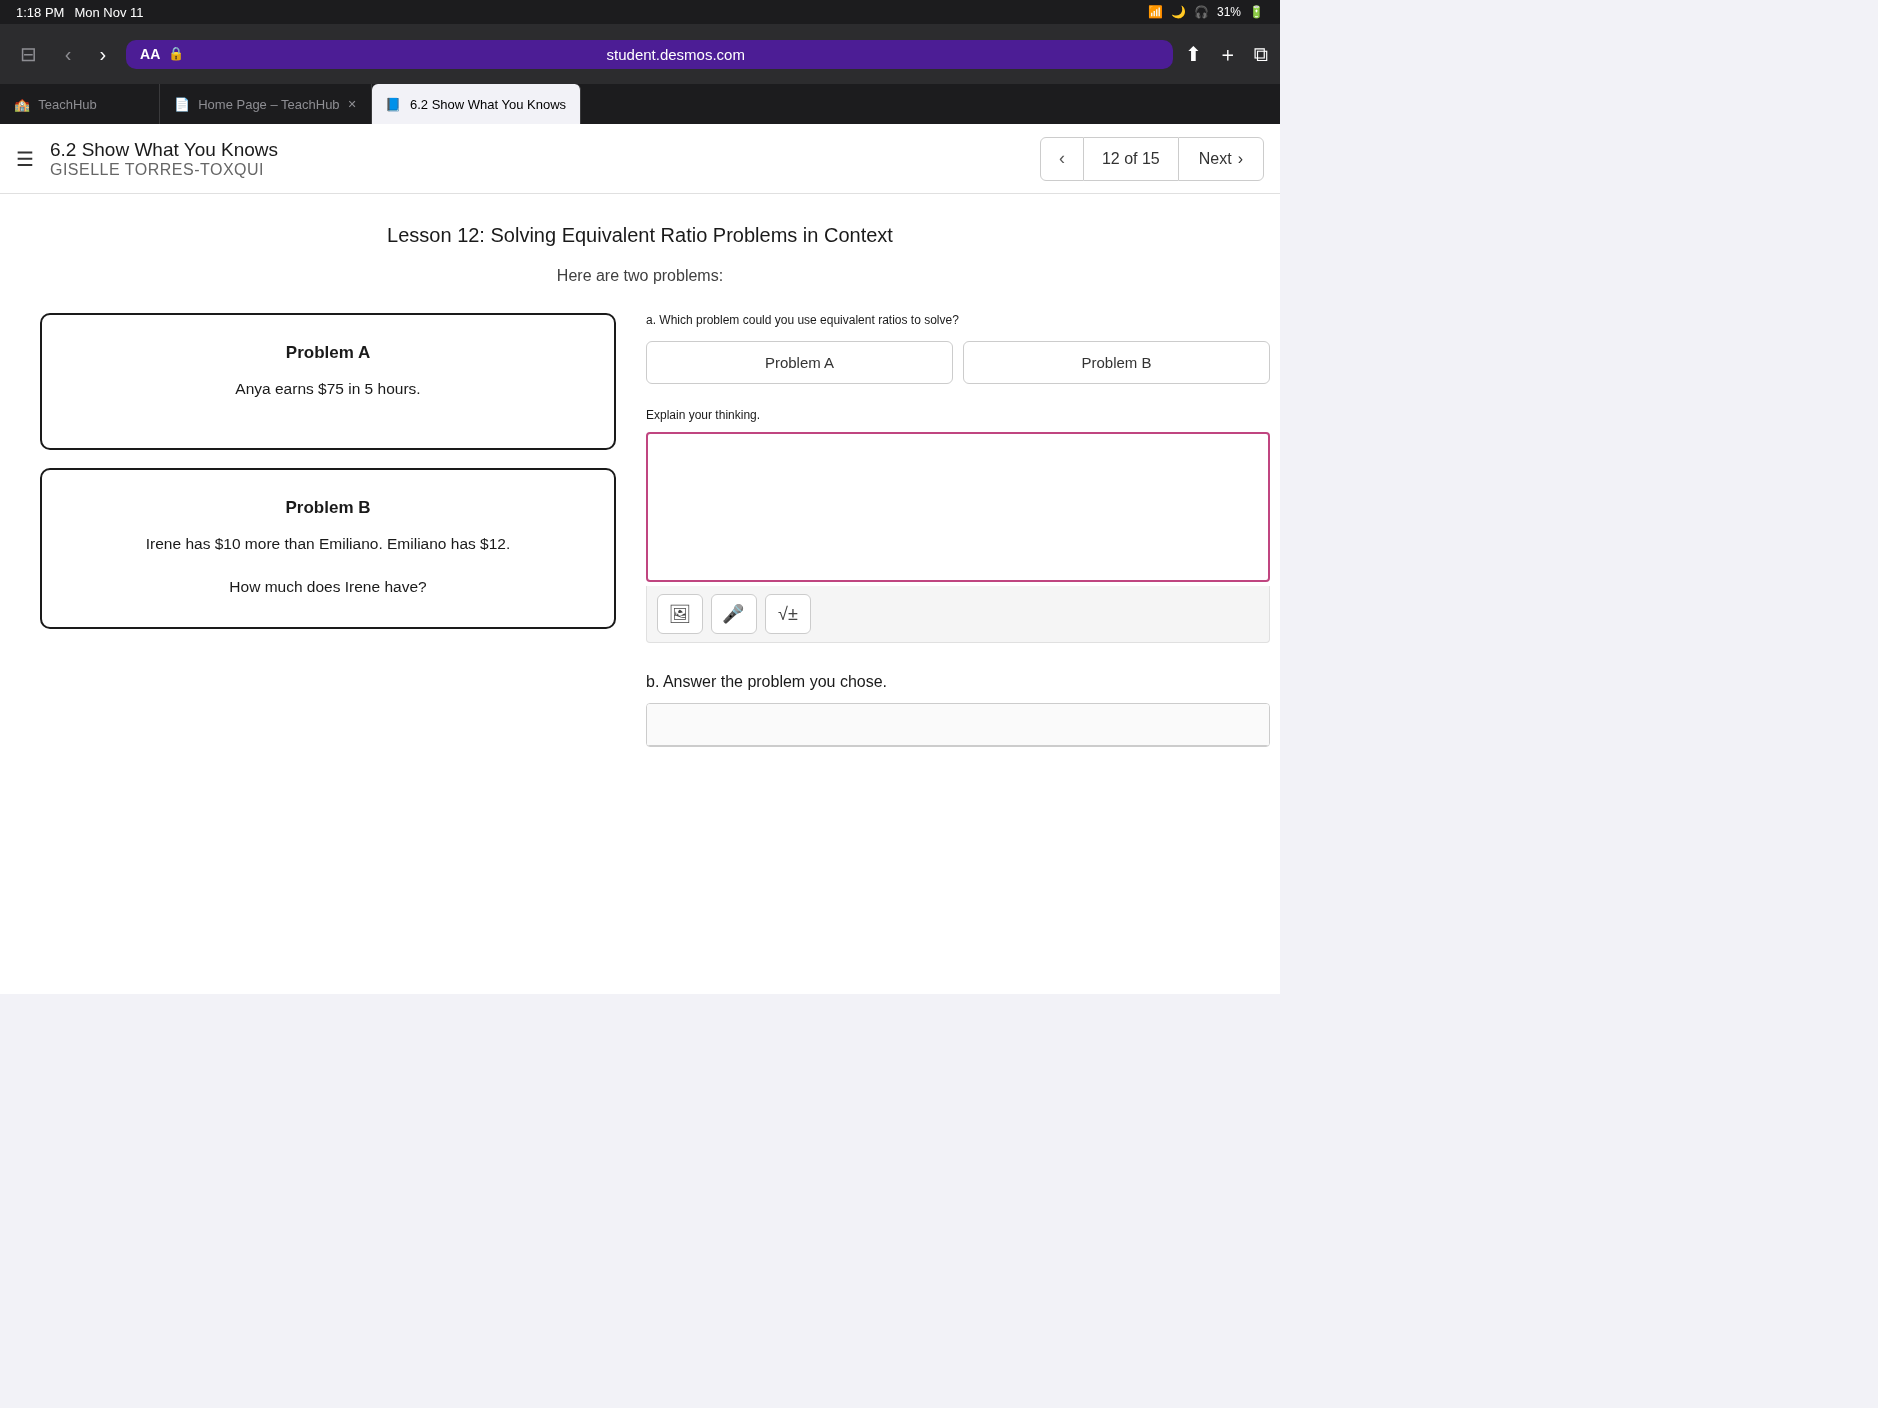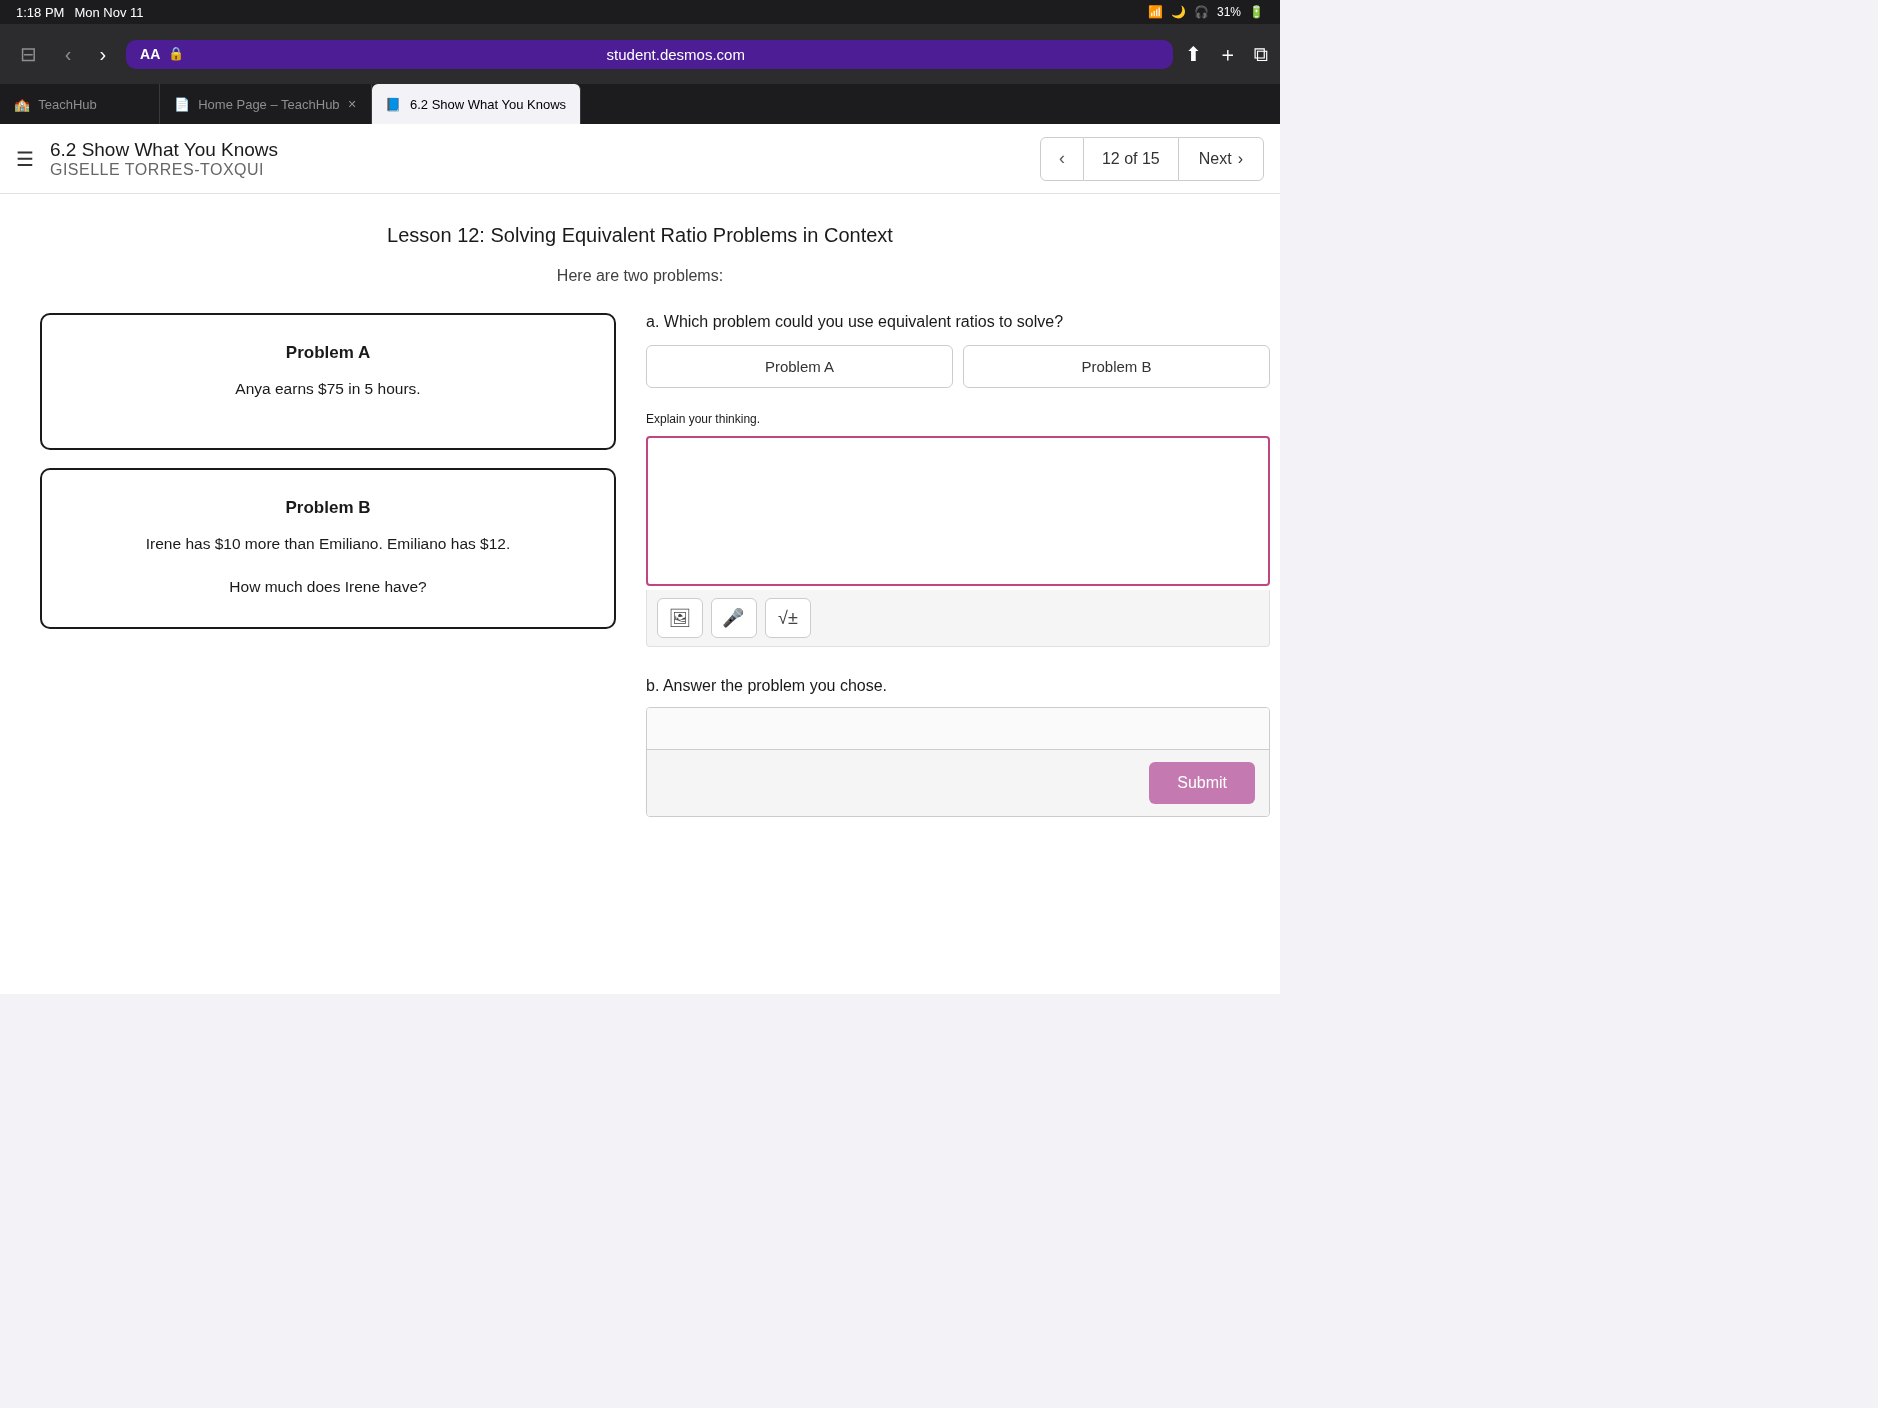--- a/index.html
+++ b/index.html
@@ -227,21 +227,21 @@
       color: #1a1a1a;
     }
     .problem-text {
       font-size: 15.5px;
       color: #1a1a1a;
       line-height: 1.6;
     }
 
     
     .question-label {
-      font-size: 16px;
+      font-size: 12px;
       color: #1a1a1a;
       margin-bottom: 14px;
     }
     .choice-buttons {
       display: flex;
       gap: 10px;
       margin-bottom: 24px;
     }
     .choice-btn {
       flex: 1;
@@ -439,19 +439,16 @@
         </button>
         <button class="toolbar-btn">
           <span>√±</span>
         </button>
       </div>
 
       
       <div class="answer-label">b. Answer the problem you chose.</div>
       <div class="answer-section">
         <input type="text" class="answer-input-box" style="">
-        <div class="submit-row">
-          <button class="submit-btn">Submit</button>
-        </div>
       </div>
     </div>
   </div>
 </div>
 
 </body></html>

